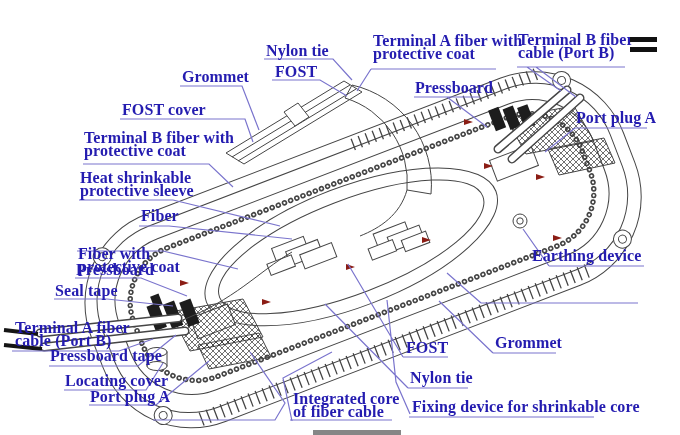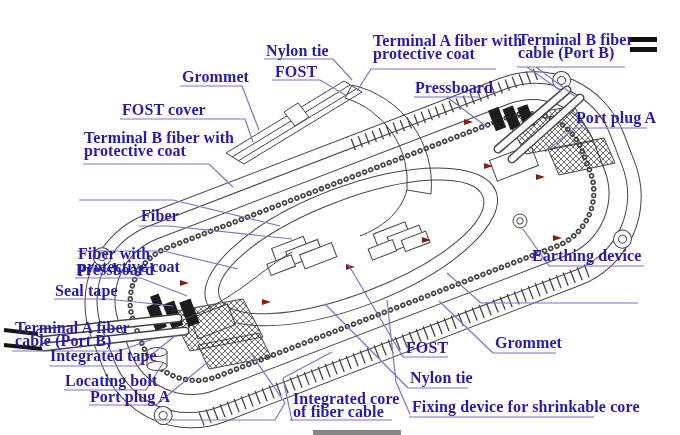--- a/index.html
+++ b/index.html
@@ -167,29 +167,31 @@
   <div class="lbl" style="left:182px;top:70px">Grommet</div>
   <div class="lbl" style="left:122px;top:103px">FOST cover</div>
   <div class="lbl" style="left:373px;top:34px">Terminal A fiber with
 protective coat</div>
   <div class="lbl" style="left:518px;top:33px">Terminal B fiber
 cable (Port B)</div>
   <div class="lbl" style="left:415px;top:81px">Pressboard</div>
   <div class="lbl" style="left:576px;top:111px">Port plug A</div>
   <div class="lbl" style="left:84px;top:131px">Terminal B fiber with
 protective coat</div>
+  <div class="lbl" style="left:80px;top:171px">Heat shrinkable
+protective sleeve</div>
   <div class="lbl" style="left:141px;top:209px">Fiber</div>
   <div class="lbl" style="left:78px;top:247px">Fiber with
 protective coat</div>
   <div class="lbl" style="left:76px;top:263px">Pressboard</div>
   <div class="lbl" style="left:55px;top:284px">Seal tape</div>
   <div class="lbl" style="left:15px;top:321px">Terminal A fiber
 cable (Port B)</div>
-  <div class="lbl" style="left:50px;top:349px">Integrated tape</div>
-  <div class="lbl" style="left:65px;top:374px">Locating bolt</div>
+  <div class="lbl" style="left:50px;top:349px">Pressboard tape</div>
+  <div class="lbl" style="left:65px;top:374px">Locating cover</div>
   <div class="lbl" style="left:90px;top:390px">Port plug A</div>
   <div class="lbl" style="left:293px;top:392px">Integrated core
 of fiber cable</div>
   <div class="lbl" style="left:406px;top:341px">FOST</div>
   <div class="lbl" style="left:410px;top:371px">Nylon tie</div>
   <div class="lbl" style="left:412px;top:400px">Fixing device for shrinkable core</div>
   <div class="lbl" style="left:495px;top:336px">Grommet</div>
   <div class="lbl" style="left:532px;top:249px">Earthing device</div>
 
   <div style="position:absolute;left:630px;top:37px;width:27px;height:15px;">

